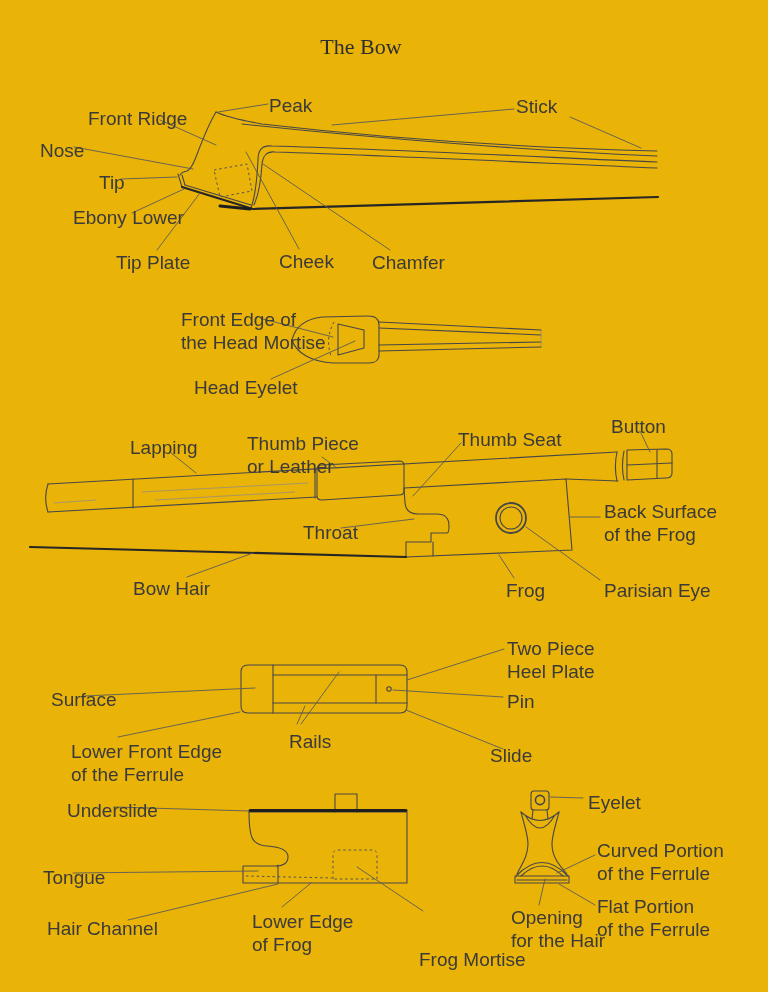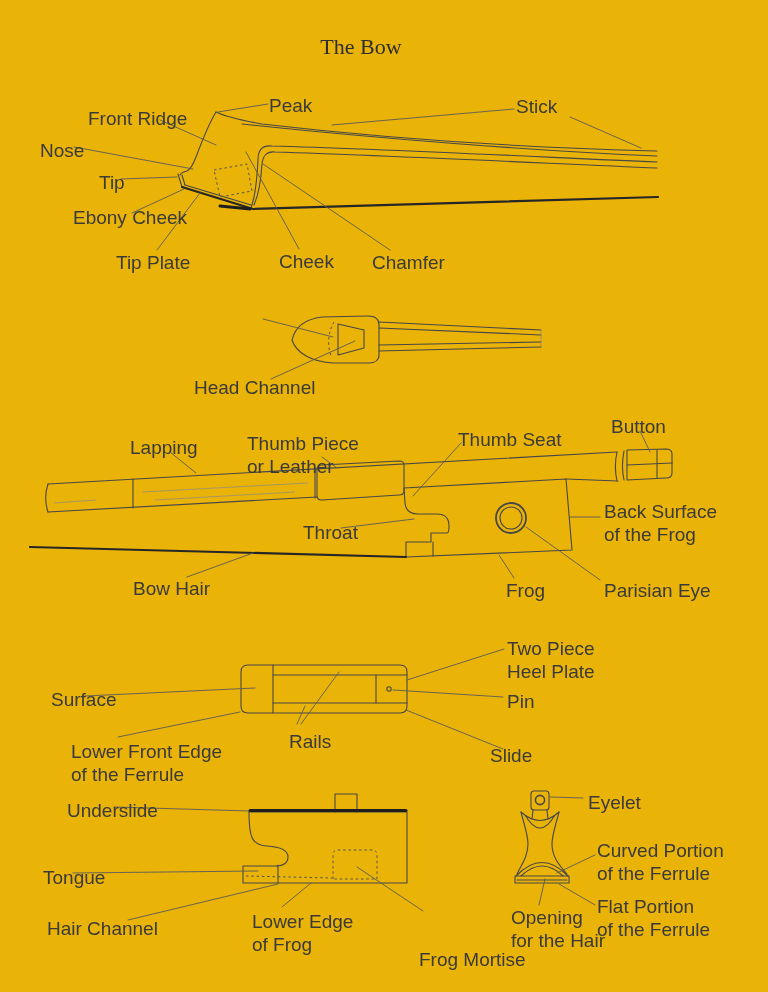--- a/index.html
+++ b/index.html
@@ -140,27 +140,29 @@
       <path class="ld" d="M539,905 L545,879"></path>
     </g>
   </svg>
 
   <div class="title">The Bow</div>
 
   <div class="lbl" style="left:269px;top:94px">Peak</div>
   <div class="lbl" style="left:88px;top:107px">Front Ridge</div>
   <div class="lbl" style="left:40px;top:139px">Nose</div>
   <div class="lbl" style="left:99px;top:171px">Tip</div>
-  <div class="lbl" style="left:73px;top:206px">Ebony Cheek</div>
+  <div class="lbl" style="left:73px;top:206px">Ebony Lower</div>
   <div class="lbl" style="left:116px;top:251px">Tip Plate</div>
   <div class="lbl" style="left:279px;top:250px">Cheek</div>
   <div class="lbl" style="left:372px;top:251px">Chamfer</div>
   <div class="lbl" style="left:516px;top:95px">Stick</div>
 
-  <div class="lbl" style="left:194px;top:376px">Head Channel</div>
+  <div class="lbl" style="left:181px;top:308px">Front Edge of
+the Head Mortise</div>
+  <div class="lbl" style="left:194px;top:376px">Head Eyelet</div>
 
   <div class="lbl" style="left:130px;top:436px">Lapping</div>
   <div class="lbl" style="left:247px;top:432px">Thumb Piece
 or Leather</div>
   <div class="lbl" style="left:458px;top:428px">Thumb Seat</div>
   <div class="lbl" style="left:611px;top:415px">Button</div>
   <div class="lbl" style="left:303px;top:521px">Throat</div>
   <div class="lbl" style="left:604px;top:500px">Back Surface
 of the Frog</div>
   <div class="lbl" style="left:133px;top:577px">Bow Hair</div>

